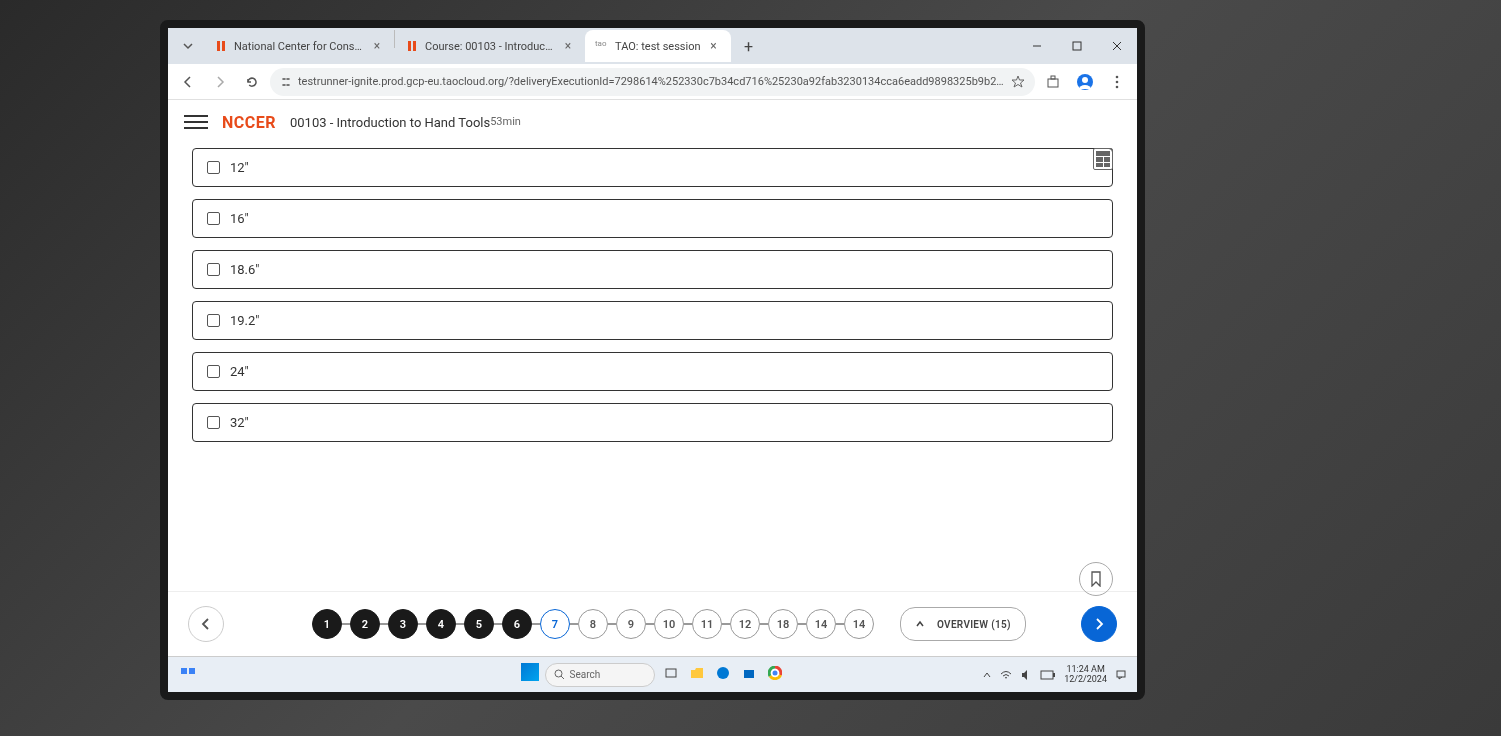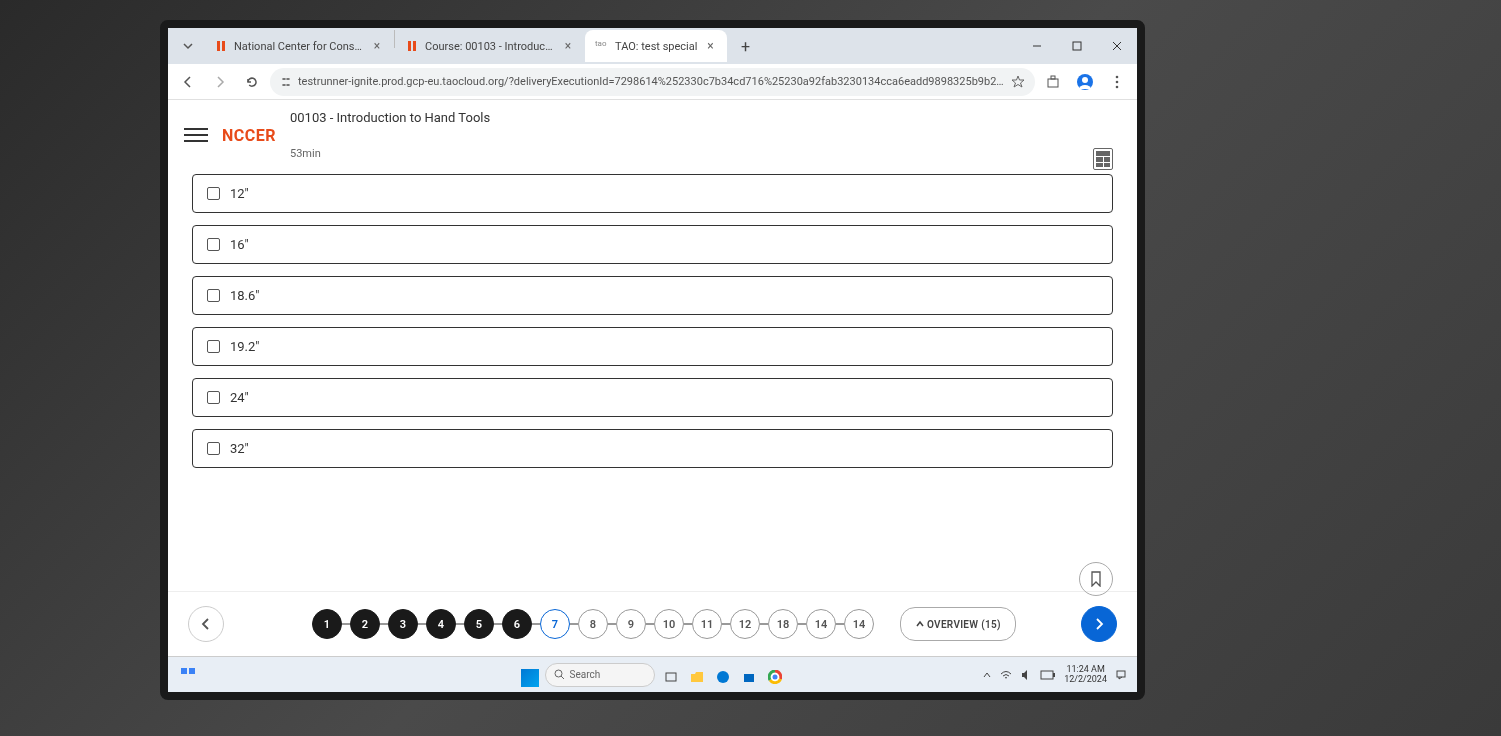--- a/index.html
+++ b/index.html
@@ -178,22 +178,21 @@
   background: #333;
 }
 .nccer-logo {
   font-weight: 700;
   font-size: 16px;
   color: #e84b1a;
   letter-spacing: 0.5px;
 }
 .course-info {
   display: flex;
-  flex-direction: column;
-  gap: 22px;
+  flex-direction: row;
 }
 .course-title {
   font-size: 13px;
   color: #333;
 }
 .course-time {
   font-size: 11px;
   color: #666;
 }
 .calculator-icon {
@@ -327,21 +326,21 @@
   background: #999;
 }
 .overview-btn {
   margin-left: 18px;
   height: 30px;
   padding: 16px 14px;
   border: 1.5px solid #aaa;
   border-radius: 15px;
   display: flex;
   align-items: center;
-  gap: 2px;
+  gap: 12px;
   font-size: 10px;
   font-weight: 600;
   color: #444;
   letter-spacing: 0.3px;
 }
 .spacer { flex: 1; }
 
 .taskbar {
   height: 36px;
   background: #e8eef5;
@@ -376,21 +375,21 @@
   align-items: center;
   padding: 0 8px;
   gap: 5px;
   color: #666;
 }
 .tb-center { 
   position: absolute;
   left: 50%;
   transform: translateX(-50%);
   display: flex;
-  align-items: flex-end;
+  align-items: flex-start;
   gap: 6px;
 }
 .tb-tray {
   margin-left: auto;
   display: flex;
   align-items: center;
   gap: 8px;
 }
 .tb-time {
   display: flex;
@@ -427,21 +426,21 @@
           <div class="tab">
             <span class="tab-favicon"><svg width="14" height="14">
                 <rect x="3" y="2" width="3" height="10" fill="#e84b1a"></rect>
                 <rect x="8" y="2" width="3" height="10" fill="#e84b1a"></rect>
               </svg></span>
             <span class="tab-title">Course: 00103 - Introduction to</span>
             <span class="tab-close">×</span>
           </div>
           <div class="tab active">
             <span class="tab-favicon" style="font-size: 8px; color: rgb(136, 136, 136);">tao</span>
-            <span class="tab-title">TAO: test special</span>
+            <span class="tab-title">TAO: test session</span>
             <span class="tab-close">×</span>
           </div>
         </div>
       <div class="new-tab-btn">+</div>
       <div class="window-controls">
         <div class="win-btn">
           <svg width="10" height="10">
               <line x1="1" y1="5" x2="9" y2="5" stroke="#333" stroke-width="1"></line>
             </svg>
         </div>

